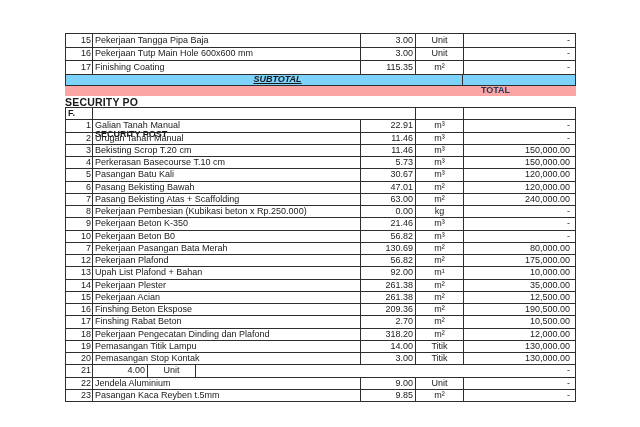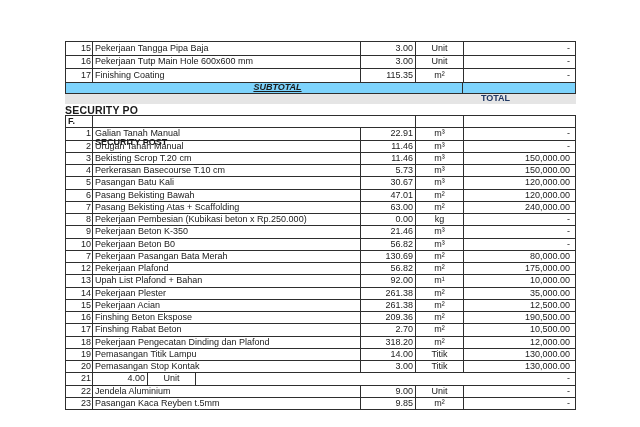--- a/index.html
+++ b/index.html
@@ -8,21 +8,21 @@
     position: relative;
     background: #ffffff;
     font-family: "Liberation Sans", sans-serif;
     font-size: 9px;
     color: #1a1a1a;
     overflow: hidden;
   }
   .sheet {
     position: absolute;
     left: 65px;
-    top: 41px;
+    top: 33px;
     width: 511px;
   }
   .tblock {
     border: 1px solid #2e2e2e;
     border-bottom: none;
   }
   .trow {
     display: flex;
     border-bottom: 1px solid #2e2e2e;
     align-items: center;
@@ -121,21 +121,21 @@
   </div>
     </div>
 
   <div class="subtotal-row" style="background: #7dd3fc;">
     <div class="sub-left">
       <span class="sub-label">SUBTOTAL</span>
     </div>
     <div class="sub-right"></div>
   </div>
 
-  <div class="total-row" style="background: #e5e5e5;">
+  <div class="total-row" style="background: #fca5a5;">
     <div class="total-label-wrap" style="color: rgb(32, 56, 100);">TOTAL</div>
   </div>
 
   <div class="title-row">
     <div class="big-title">SECURITY PO</div>
   </div>
 
   <div class="tblock f-rows">
     <div class="trow">
       <div class="c no code">F.</div>

